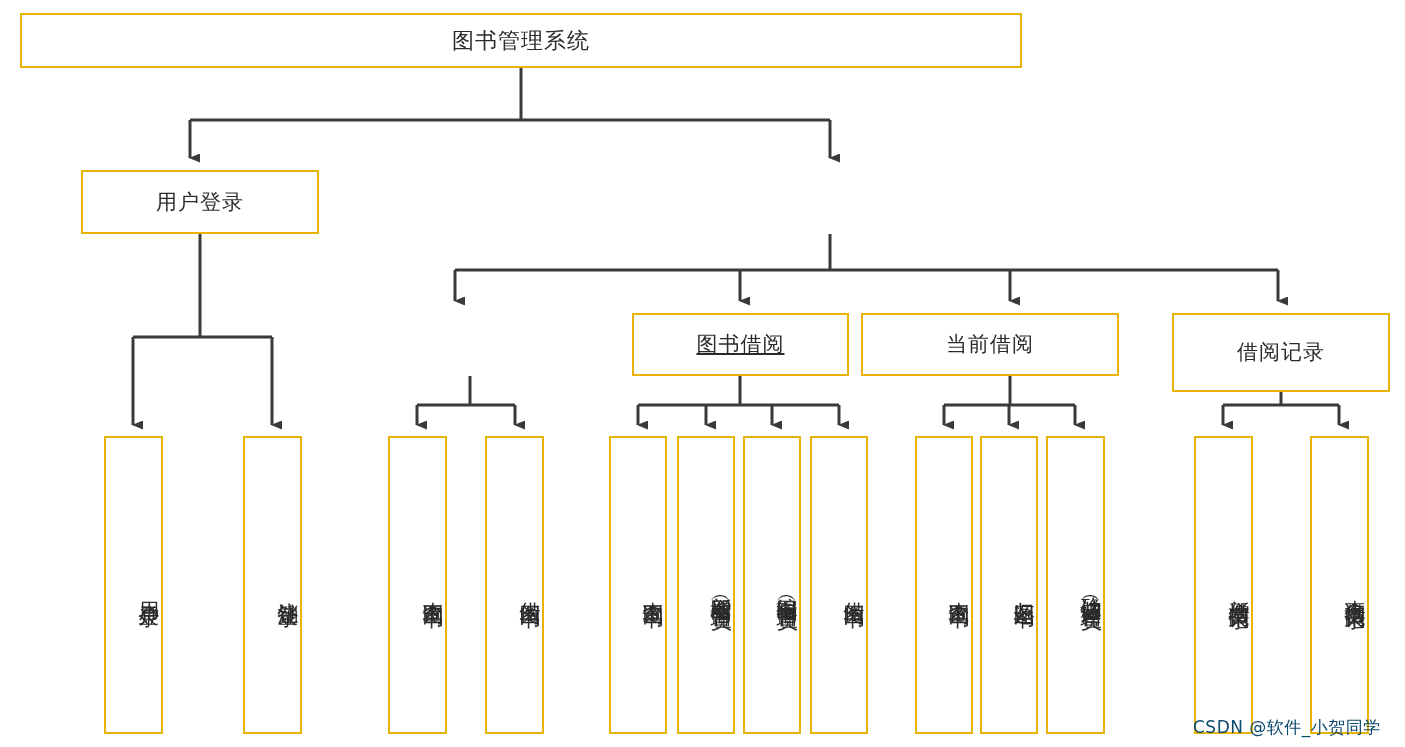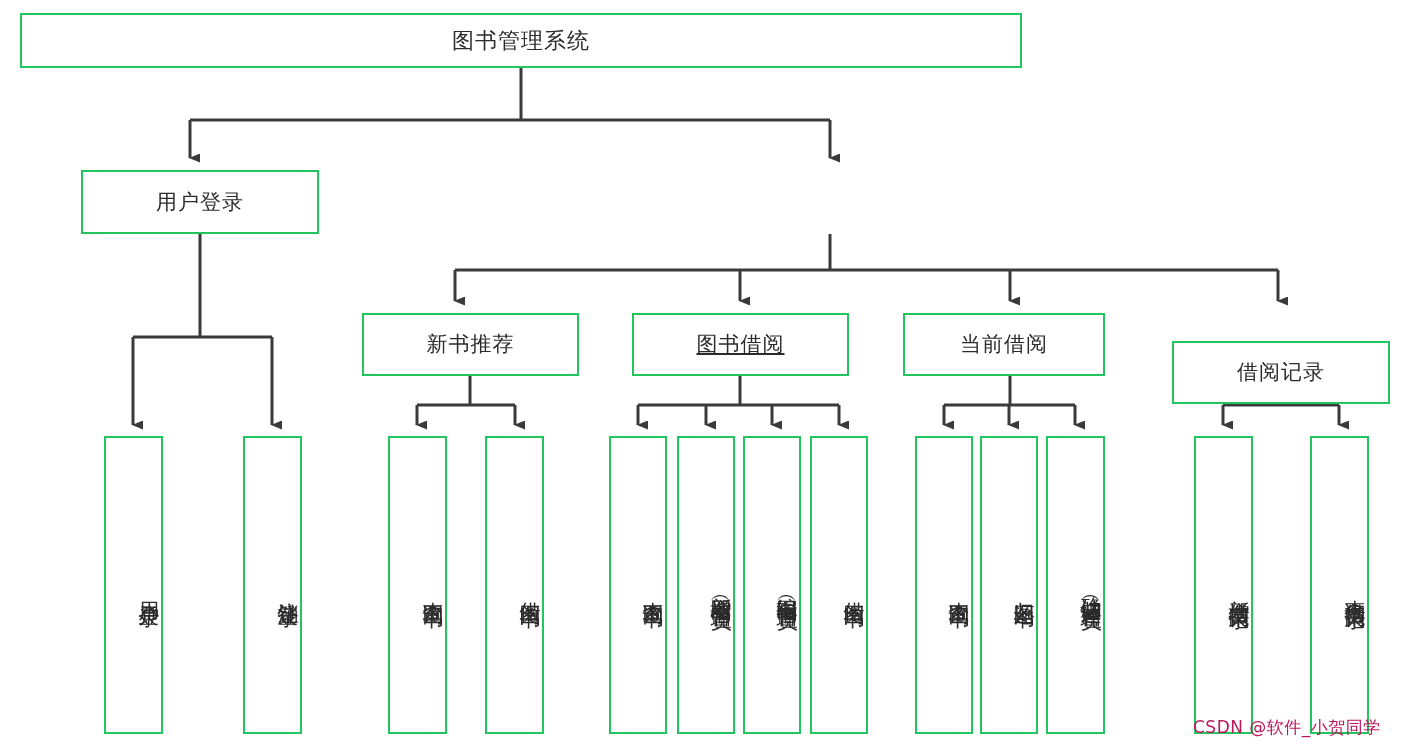--- a/index.html
+++ b/index.html
@@ -13,21 +13,21 @@
   #canvas {
     position: relative;
     width: 1405px;
     height: 747px;
     background: #ffffff;
     overflow: hidden;
   }
   .node {
     position: absolute;
     box-sizing: border-box;
-    border: 2px solid #22c55e;
+    border: 2px solid #eab308;
     background: #ffffff;
     display: flex;
     align-items: center;
     justify-content: center;
     color: #2b2b2b;
     text-align: center;
   }
   .node.horiz {
     font-size: 21px;
     line-height: 1.25;
@@ -55,21 +55,21 @@
     position: absolute;
     left: 0;
     top: 0;
     width: 1405px;
     height: 747px;
     pointer-events: none;
   }
   .watermark {
     position: absolute;
     font-size: 17px;
-    color: #be185d;
+    color: #0c4a6e;
     letter-spacing: 0.5px;
     white-space: nowrap;
   }
 </style>
 </head>
 <body>
 
 <div id="canvas">
 
   <svg id="edges" viewBox="0 0 1405 747" xmlns="http://www.w3.org/2000/svg">
@@ -124,33 +124,30 @@
 
   <div class="node horiz root" style="left:20px; top:13px; width:1002px; height:55px;">
     <span>图书管理系统</span>
   </div>
 
   <div class="node horiz" style="left:81px; top:170px; width:238px; height:64px;">
     <span>用户登录</span>
   </div>
 
 
-  <div class="node horiz" style="left:362px; top:313px; width:217px; height:63px;">
-    <span>新书推荐</span>
-  </div>
 
   <div class="node horiz" style="left:632px; top:313px; width:217px; height:63px;text-decoration:underline;">
     <span>图书借阅</span>
   </div>
 
-  <div class="node horiz" style="left:903px; top:313px; width:202px; height:63px;">
+  <div class="node horiz" style="left:861px; top:313px; width:258px; height:63px;">
     <span>当前借阅</span>
   </div>
 
-  <div class="node horiz" style="left:1172px; top:313px; width:218px; height:63px;margin-top:28px;">
+  <div class="node horiz" style="left:1172px; top:313px; width:218px; height:79px;">
     <span>借阅记录</span>
   </div>
 
   <div class="node vert" style="left:104px; top:436px; width:59px; height:298px;">
     <span class="vlabel">用户登录</span>
   </div>
 
   <div class="node vert" style="left:243px; top:436px; width:59px; height:298px;">
     <span class="vlabel">注销登录</span>
   </div>

